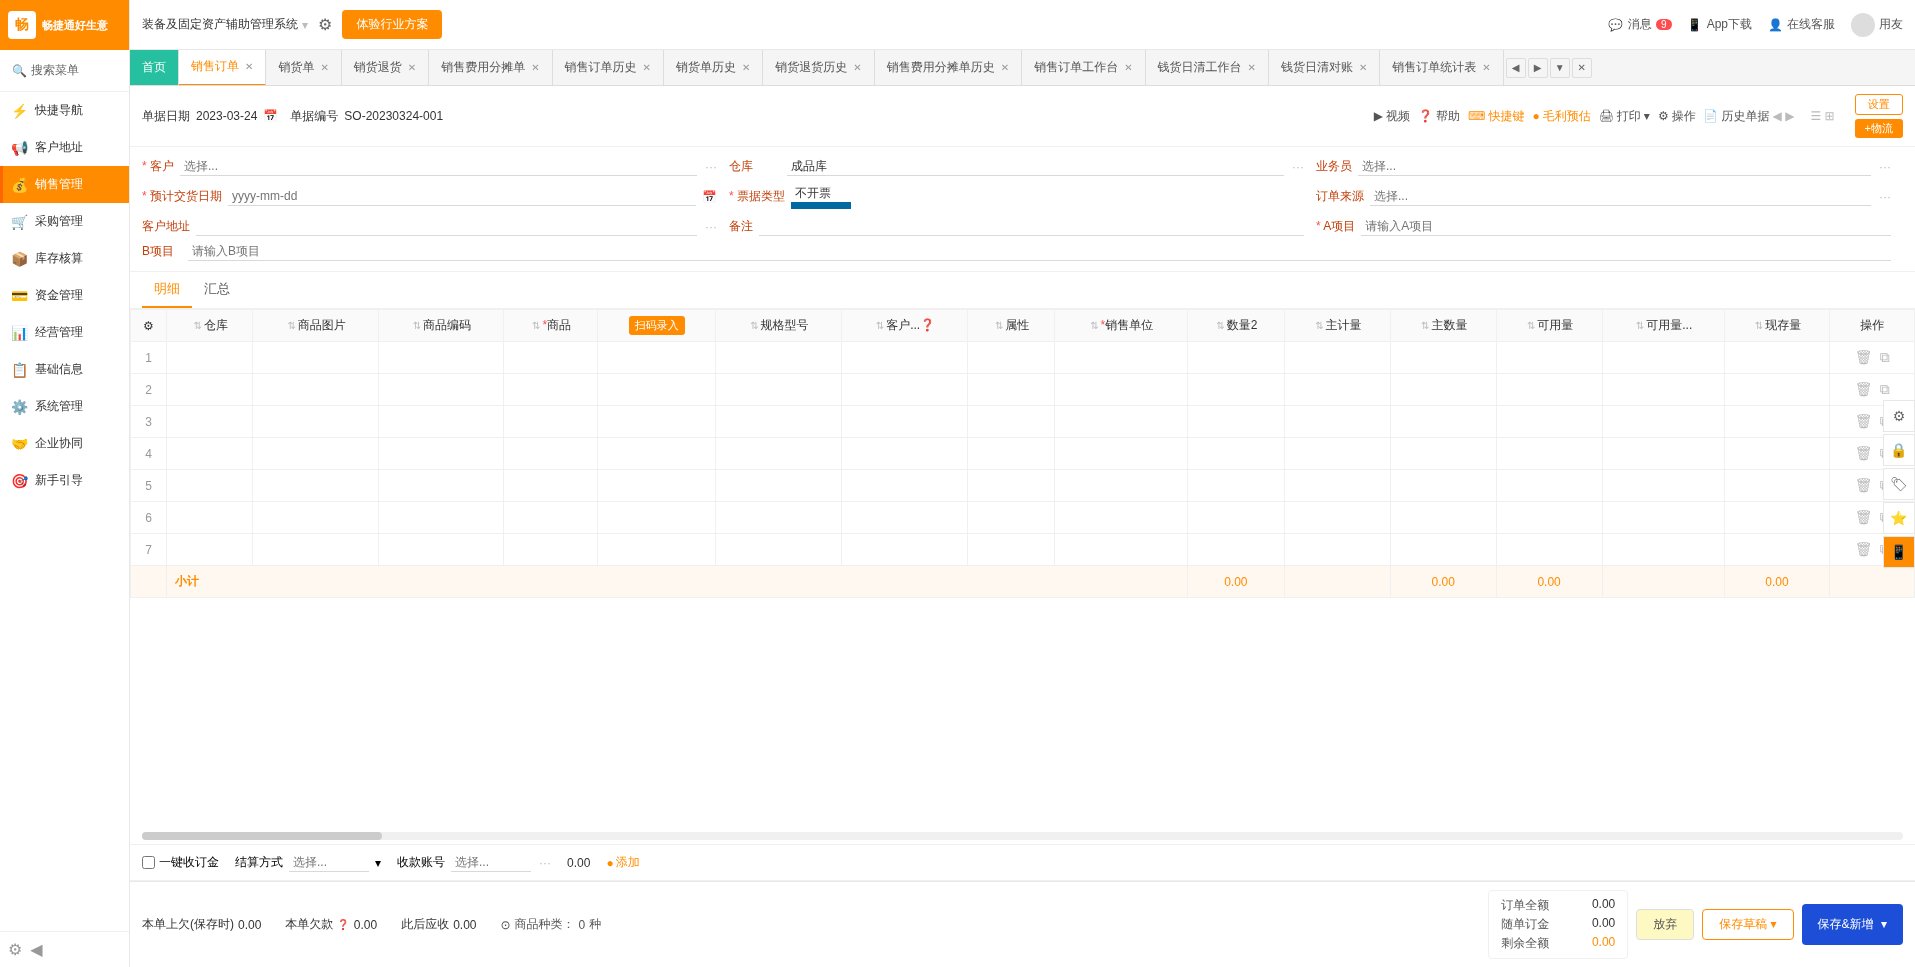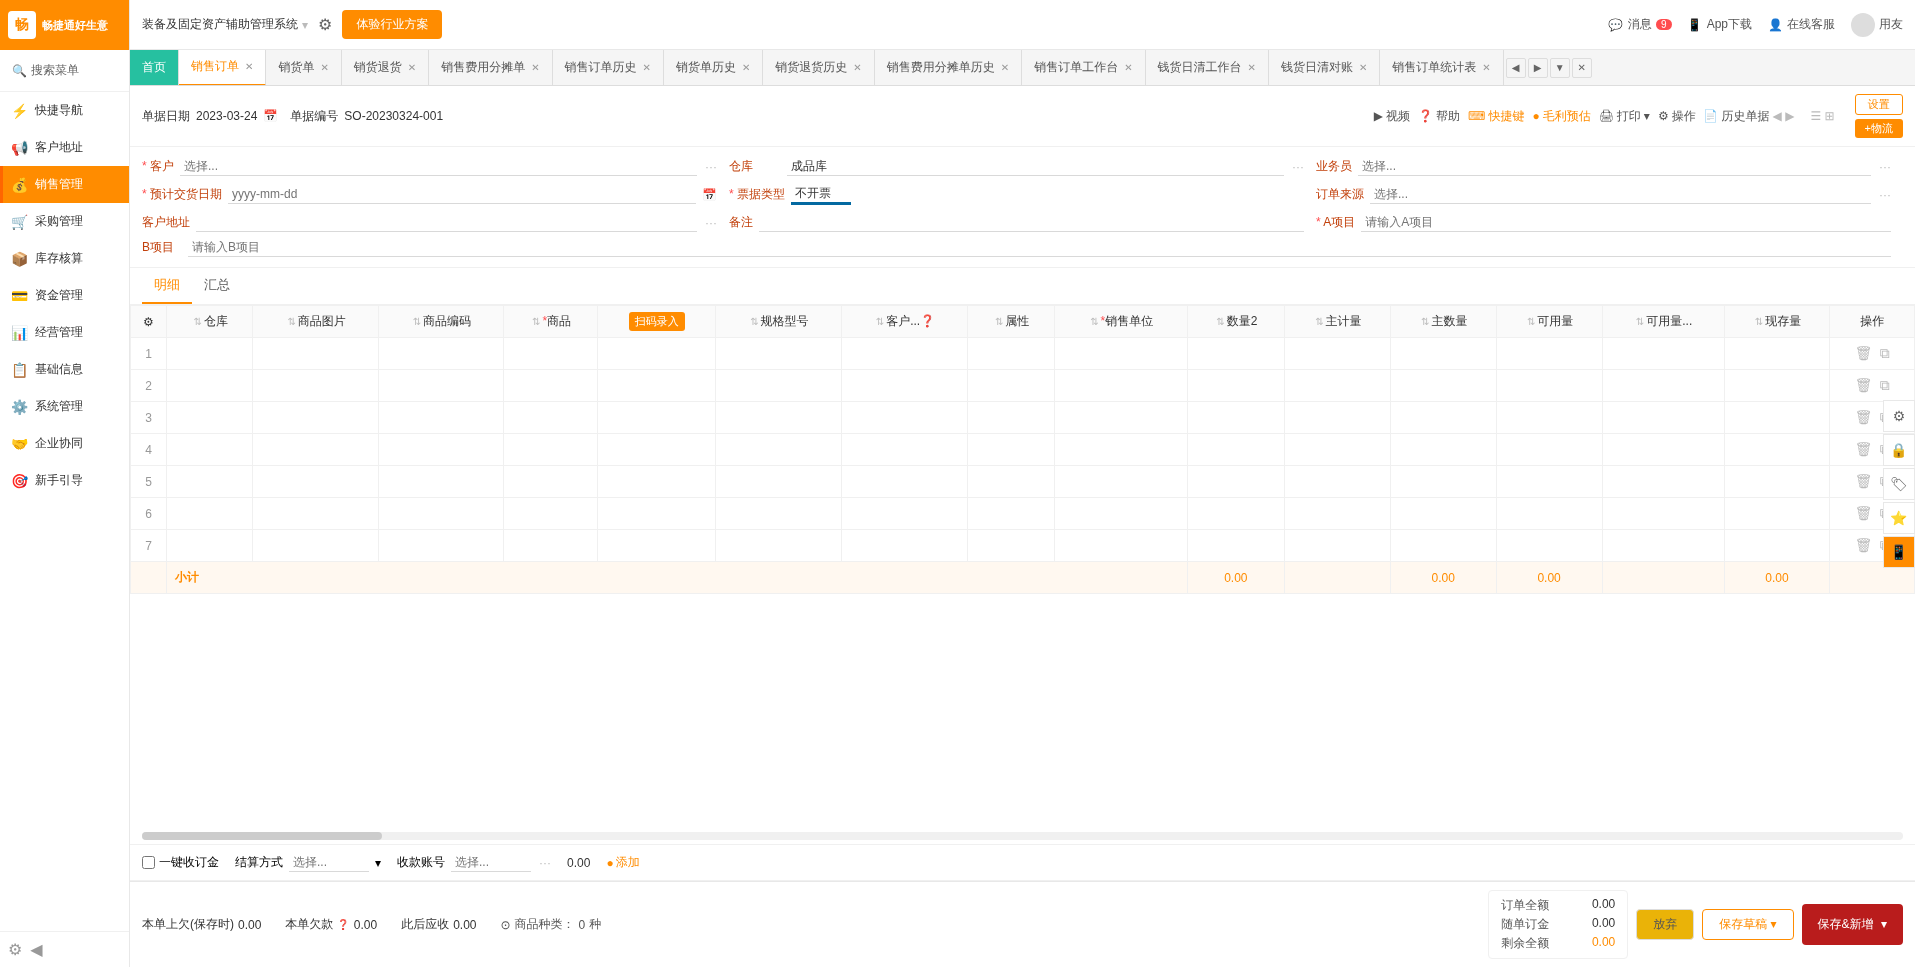--- a/index.html
+++ b/index.html
@@ -51,21 +51,21 @@
     .header-action { display: flex; align-items: center; gap: 3px; color: #555; cursor: pointer; font-size: 12px; }
     .header-action.orange { color: #ff8c00; }
 
     
     .form-body { padding: 10px 12px; border-bottom: 1px solid #f0f0f0; }
     .form-row { display: flex; align-items: center; gap: 0; margin-bottom: 8px; }
     .form-cell { flex: 1; display: flex; align-items: center; gap: 6px; padding-right: 12px; }
     .form-cell label { color: #c2410c; white-space: nowrap; }
     .form-cell label.required::before { content: '* '; color: #ff4d4f; }
     .form-input { flex: 1; border: none; border-bottom: 1px solid #d9d9d9; outline: none; padding: 2px 4px; color: #999; font-size: 12px; background: transparent; }
-    .form-select { border: none; border-bottom: 3px solid #0369a1; outline: none; padding: 2px 20px 2px 4px; color: #333; font-size: 12px; background: transparent; appearance: none; cursor: pointer; }
+    .form-select { border: none; border-bottom: 7px solid #0369a1; outline: none; padding: 2px 20px 2px 4px; color: #333; font-size: 12px; background: transparent; appearance: none; cursor: pointer; }
     .form-dots { color: #bbb; margin-left: 2px; cursor: pointer; }
     .form-date-icon { color: #bbb; cursor: pointer; }
     .form-row-last { margin-bottom: 0; }
 
     
     .detail-tabs { display: flex; align-items: flex-start; border-bottom: 1px solid #f0f0f0; padding: 0 12px; flex-shrink: 0; }
     .detail-tab { padding: 8px 12px; cursor: pointer; color: #555; font-size: 13px; border-bottom: 2px solid transparent; }
     .detail-tab.active { color: #ff8c00; border-bottom-color: #ff8c00; font-weight: 500; }
 
     
@@ -100,23 +100,23 @@
     .bottom-info-item { display: flex; align-items: center; gap: 4px; }
     .bottom-info-item .val { color: #333; }
     .bottom-middle { margin-left: 24px; display: flex; align-items: center; gap: 4px; color: #555; font-size: 12px; }
     .bottom-right { margin-left: auto; display: flex; align-items: center; gap: 8px; }
     .total-section { background: #fff; padding: 6px 12px; border: 1px solid #f0f0f0; border-radius: 4px; }
     .total-row { display: flex; justify-content: space-between; gap: 16px; margin-bottom: 2px; }
     .total-row:last-child { margin-bottom: 0; }
     .total-label { color: #555; }
     .total-value { color: #333; font-weight: 500; min-width: 50px; text-align: right; }
     .total-value.orange { color: #ff8c00; }
-    .btn-discard { border: 1px solid #ddd; background: #eab308; color: #555; padding: 6px 16px; border-radius: 4px; cursor: pointer; }
+    .btn-discard { border: 1px solid #ddd; background: #fef9c3; color: #555; padding: 6px 16px; border-radius: 4px; cursor: pointer; }
     .btn-save-draft { border: 1px solid #ff8c00; background: #fff; color: #ff8c00; padding: 6px 16px; border-radius: 4px; cursor: pointer; }
-    .btn-save-new { background: #b91c1c; color: #fff; border: none; padding: 12px 16px; border-radius: 4px; cursor: pointer; }
+    .btn-save-new { background: #1d4ed8; color: #fff; border: none; padding: 12px 16px; border-radius: 4px; cursor: pointer; }
     .btn-save-new .dropdown-arrow { margin-left: 4px; }
 
     
     .right-panel { position: fixed; right: 0; top: 50%; transform: translateY(-50%); display: flex; flex-direction: column; gap: 2px; z-index: 100; }
     .right-panel-btn { width: 32px; height: 32px; background: #fff; border: 1px solid #e8e8e8; display: flex; align-items: center; justify-content: center; cursor: pointer; color: #666; font-size: 14px; }
     .right-panel-btn.orange { background: #ff8c00; color: #fff; }
   </style>
 </head>
 <body>
 

